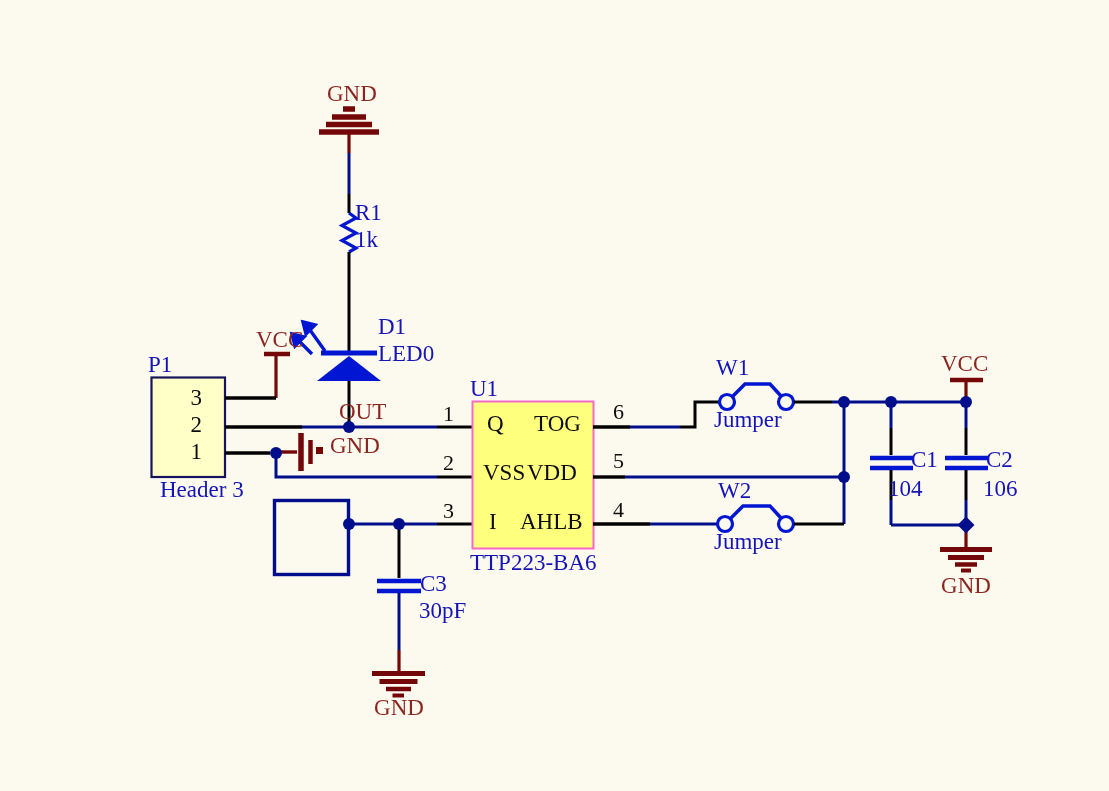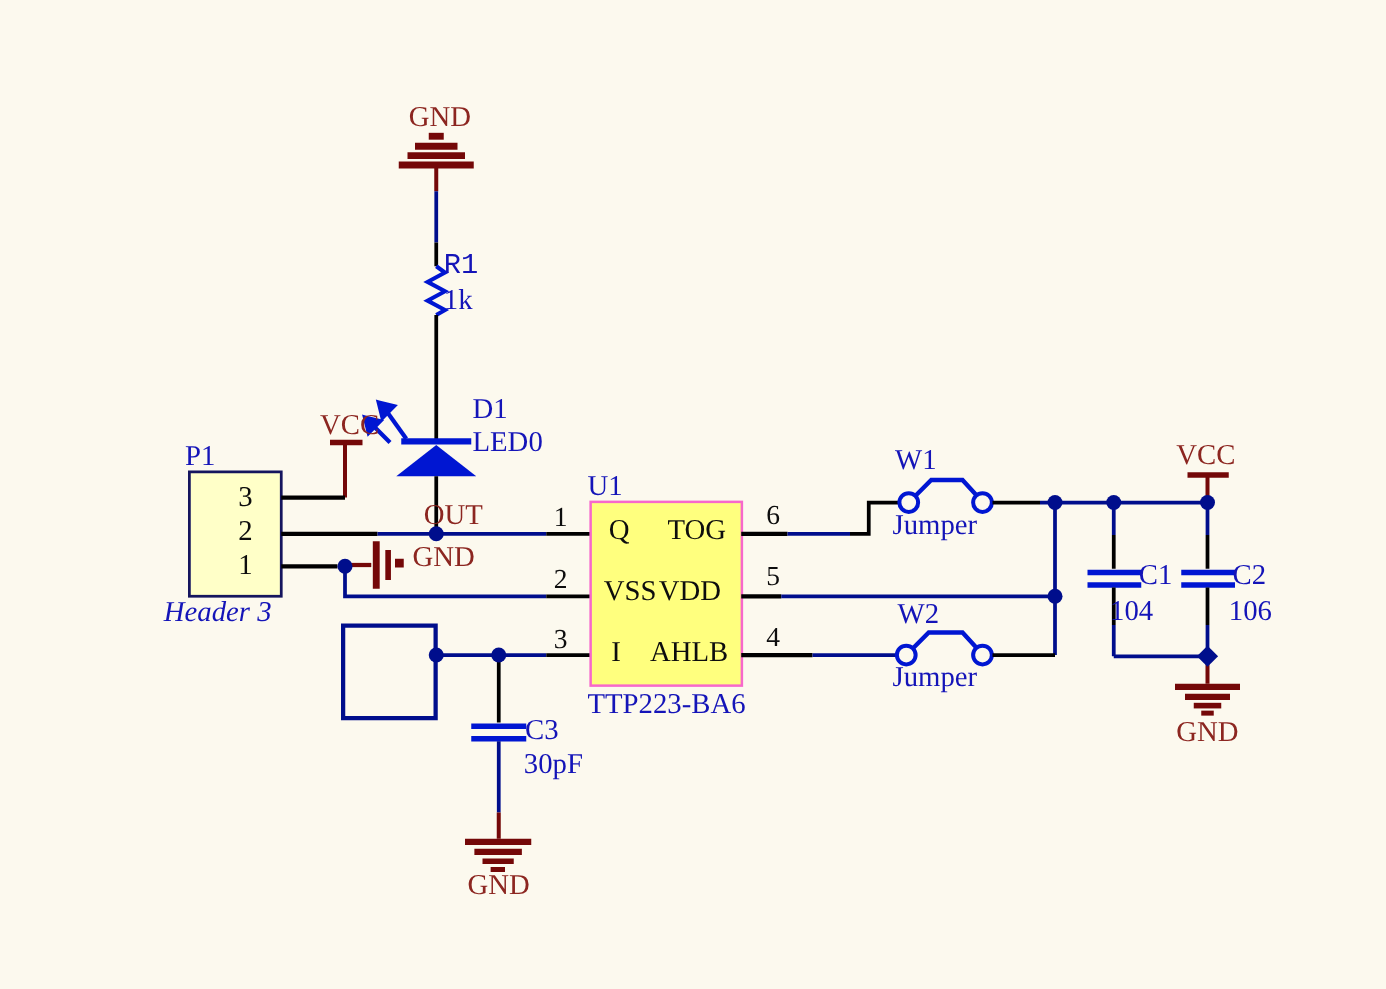--- a/index.html
+++ b/index.html
@@ -201,26 +201,26 @@
 </svg>
 
 <div class="lbl tm ctr" style="left:327px;top:82px;width:48px;">GND</div>
 <div class="lbl tm" style="left:256px;top:328px;">VCC</div>
 <div class="lbl tm" style="left:339px;top:400px;">OUT</div>
 <div class="lbl tm" style="left:330px;top:434px;">GND</div>
 <div class="lbl tm ctr" style="left:373px;top:696px;width:52px;">GND</div>
 <div class="lbl tm" style="left:941px;top:352px;">VCC</div>
 <div class="lbl tm ctr" style="left:940px;top:574px;width:52px;">GND</div>
 
-<div class="lbl tb" style="left:355px;top:201px;font-family:Liberation Mono, monospace;">R1</div>
+<div class="lbl tb" style="left:355px;top:201px;">R1</div>
 <div class="lbl tb" style="left:355px;top:228px;text-align:right;">1k</div>
 <div class="lbl tb" style="left:378px;top:315px;">D1</div>
 <div class="lbl tb" style="left:378px;top:342px;">LED0</div>
 <div class="lbl tb" style="left:148px;top:353px;">P1</div>
-<div class="lbl tb" style="left:131px;top:478px;font-style:italic;">Header 3</div>
+<div class="lbl tb" style="left:160px;top:478px;">Header 3</div>
 <div class="lbl tb" style="left:470px;top:377px;">U1</div>
 <div class="lbl tb" style="left:470px;top:551px;">TTP223-BA6</div>
 <div class="lbl tb" style="left:716px;top:356px;">W1</div>
 <div class="lbl tb" style="left:714px;top:408px;">Jumper</div>
 <div class="lbl tb" style="left:718px;top:479px;">W2</div>
 <div class="lbl tb" style="left:714px;top:530px;">Jumper</div>
 <div class="lbl tb" style="left:911px;top:448px;">C1</div>
 <div class="lbl tb" style="left:888px;top:477px;">104</div>
 <div class="lbl tb" style="left:986px;top:448px;">C2</div>
 <div class="lbl tb" style="left:963px;top:477px;margin-left:20px;">106</div>

